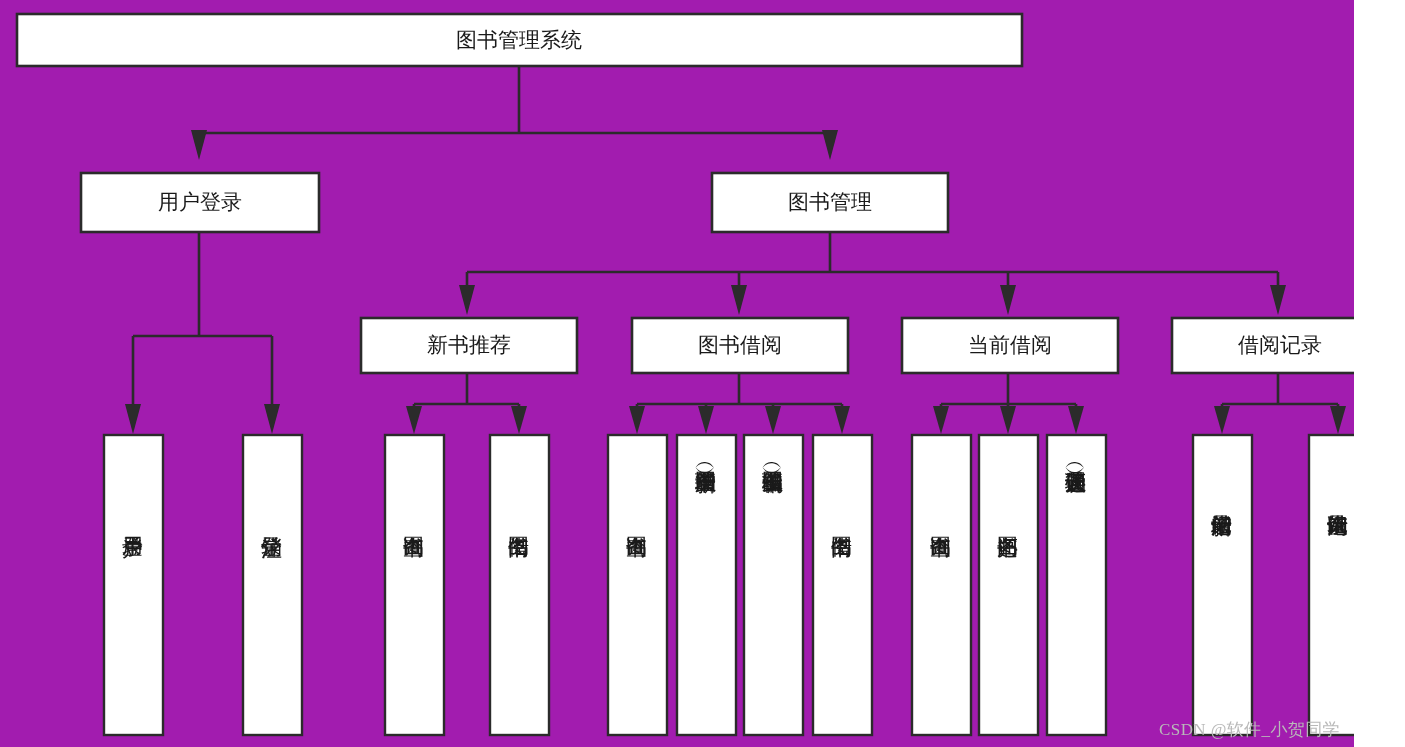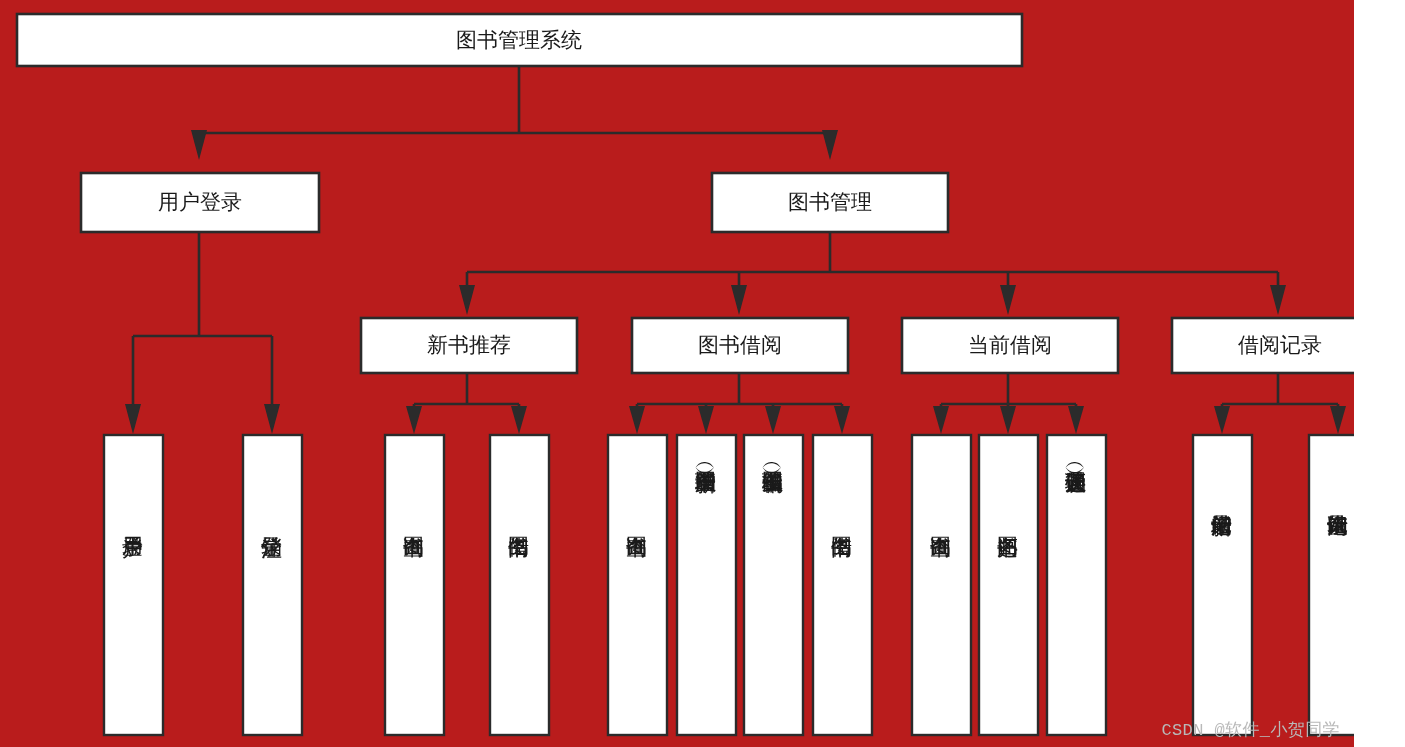--- a/index.html
+++ b/index.html
@@ -7,21 +7,21 @@
     padding: 0;
     background: #ffffff;
   }
   body {
     font-family: "Liberation Sans", "DejaVu Sans", sans-serif;
   }
   #diagram-root {
     position: relative;
     width: 1354px;
     height: 747px;
-    background: #b91c1c;
+    background: #a21caf;
     overflow: hidden;
   }
   svg.diagram-canvas {
     display: block;
     width: 1405px;
     height: 747px;
   }
   .node-box {
     fill: #ffffff;
     stroke: #2b2b2b;
@@ -50,21 +50,21 @@
   .node-label-vertical {
     fill: #1a1a1a;
     font-family: "Liberation Sans", "DejaVu Sans", sans-serif;
     font-size: 21px;
     text-anchor: middle;
   }
   .watermark {
     position: absolute;
     right: 14px;
     bottom: 6px;
-    font-family: Liberation Mono, monospace;
+    font-family: Liberation Serif, serif;
     font-size: 17px;
     color: #b9b9b9;
     letter-spacing: 0.4px;
     white-space: nowrap;
     user-select: none;
     pointer-events: none;
   }
 </style>
 </head>
 <body>

